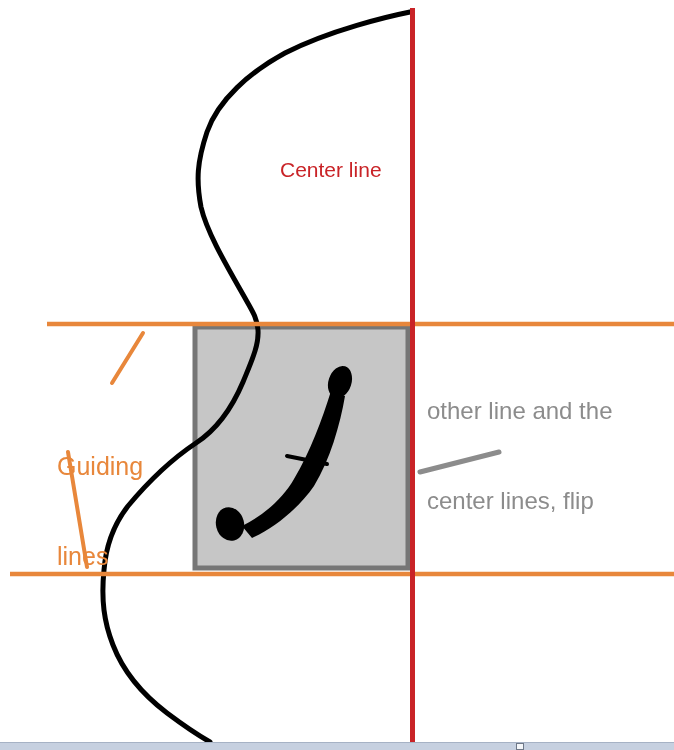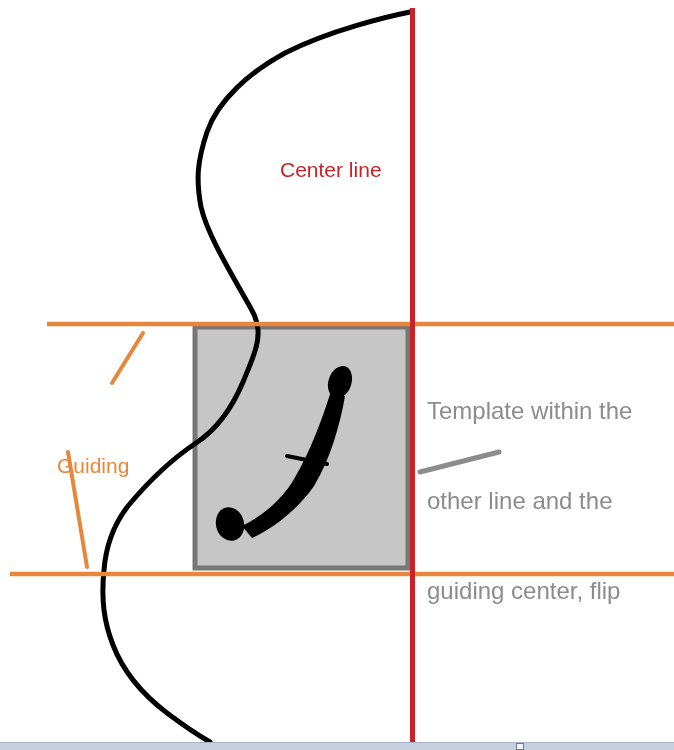--- a/index.html
+++ b/index.html
@@ -12,21 +12,21 @@
   }
   .stage svg{position:absolute;left:0;top:0;}
   .label{position:absolute;white-space:pre;}
   .label-center{
     left:280px;top:156px;
     font-size:21px;line-height:28px;
     color:var(--c-center-line-red,#c92327);
   }
   .label-guiding{
     left:57px;top:391px;
-    font-size:21px;line-height:30px;
+    font-size:25px;line-height:30px;
     color:var(--c-guiding-line-orange,#e8873b);
   }
   .label-note{
     left:427px;top:336px;
     font-size:24px;line-height:30px;
     color:var(--c-note-gray,#8c8c8c);
   }
   .scrollbar{
     position:absolute;left:0;top:742px;
     width:674px;height:8px;
@@ -87,25 +87,25 @@
 
     <path d="M 412.5 8 L 412.5 742" style="stroke:var(--c-center-line-red,#c92327);stroke-width:5"></path>
 
     <path d="M 420 472 L 499 452" style="stroke:var(--c-note-gray,#8c8c8c);stroke-width:5;stroke-linecap:round"></path>
   </svg>
 
   <div class="label label-center">Center line</div>
 
   <div class="label label-guiding">
     <div>Guiding</div>
+    <div>lines</div>
   </div>
 
   <div class="label label-note">
-    <div>Template within the</div>
     <div>other line and the</div>
-    <div>guiding center, flip</div>
+    <div>center lines, flip</div>
   </div>
 
   <div class="scrollbar">
     <div class="scroll-handle"></div>
   </div>
 
 </div>
 
 </body></html>

